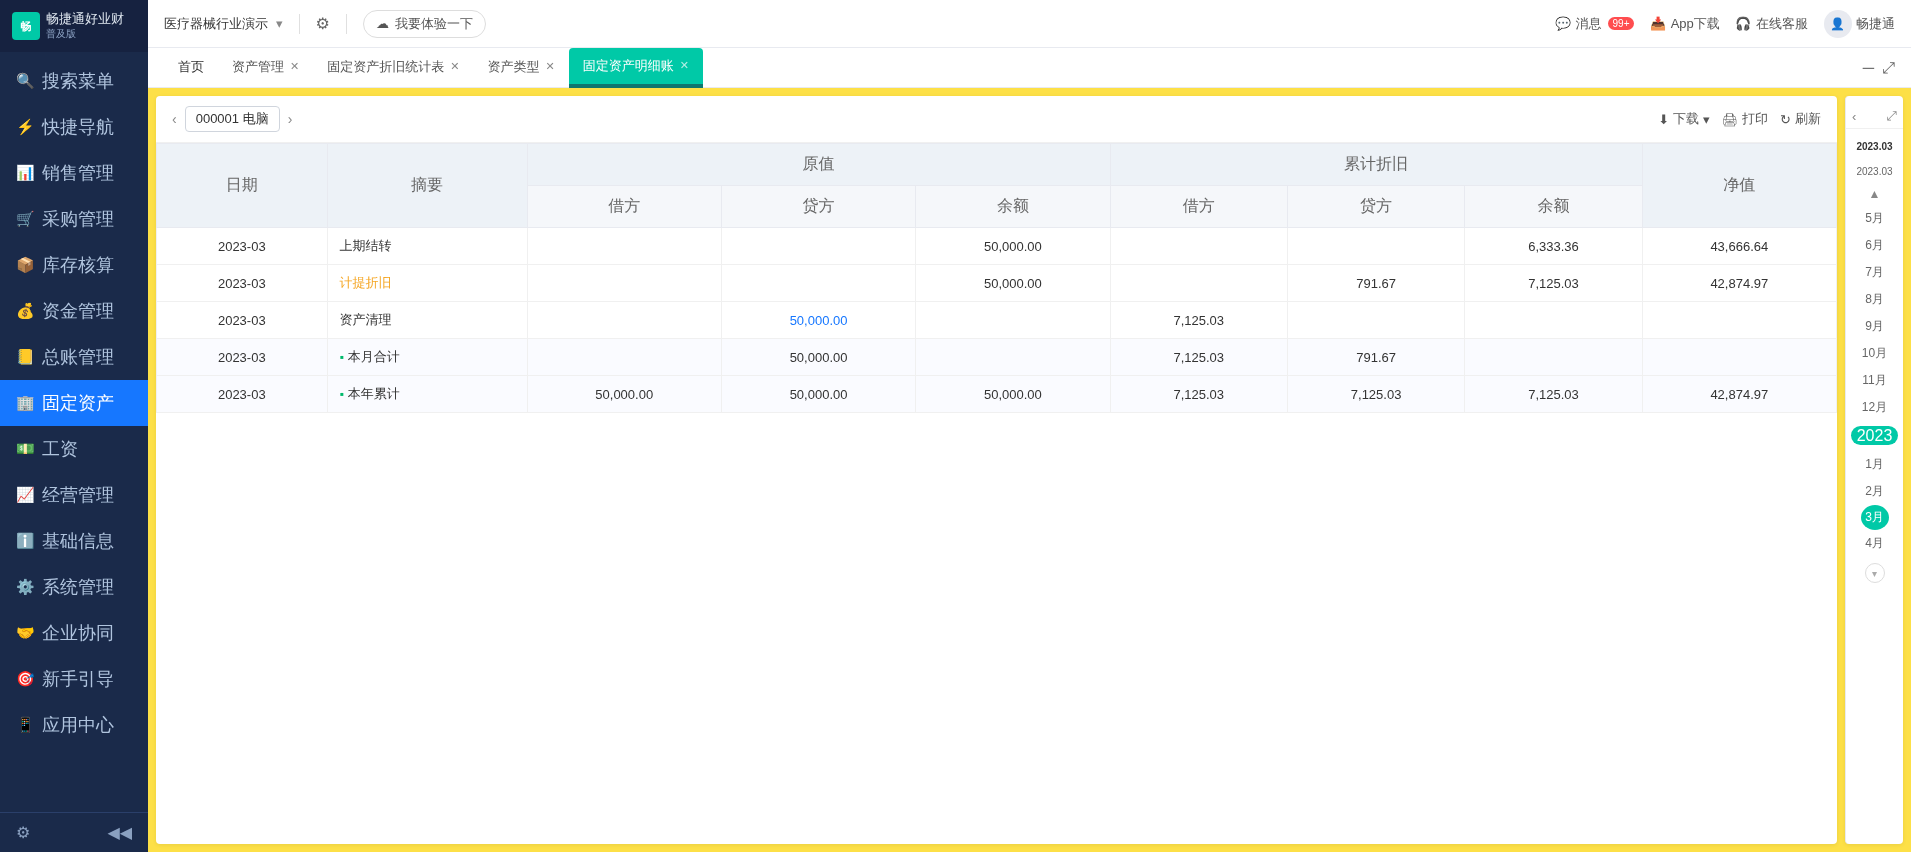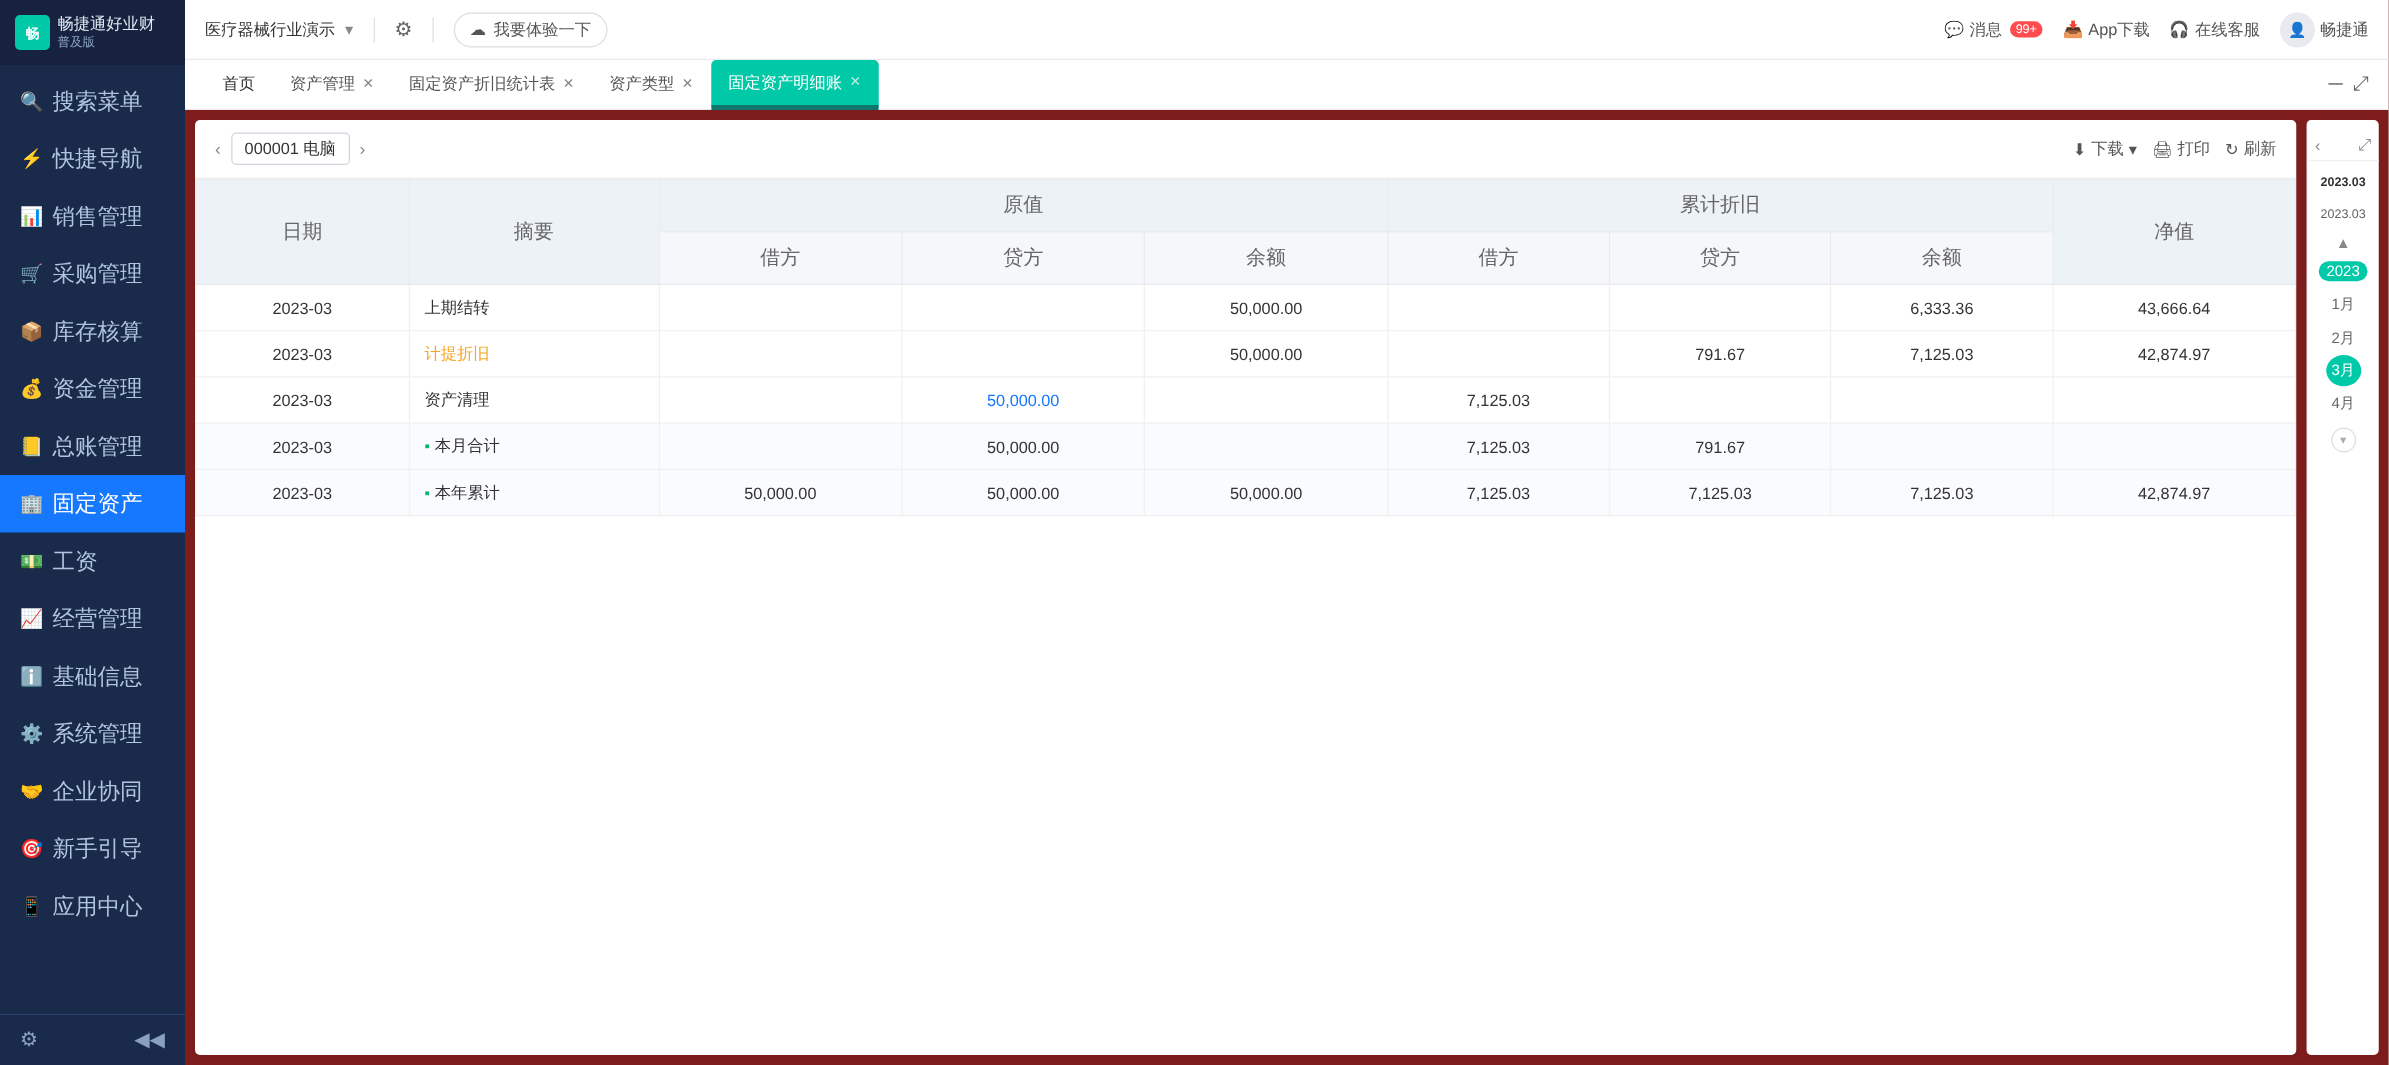--- a/index.html
+++ b/index.html
@@ -51,21 +51,21 @@
     }
     .sidebar-bottom-icon { color: #8aa0c0; cursor: pointer; font-size: 16px; }
 
     
     .main {
       flex: 1;
       display: flex;
       flex-direction: column;
       height: 100%;
       overflow: hidden;
-      background: #7f1d1d;
+      background: #fde047;
     }
 
     
     .topbar {
       background: white;
       height: 48px;
       display: flex;
       align-items: center;
       padding: 0 16px;
       border-bottom: 1px solid #e8eaf0;
@@ -263,21 +263,21 @@
       width: 100%;
       display: flex;
       flex-direction: column;
       align-items: center;
     }
     .year-badge {
       background: #00c9a7;
       color: white;
       border-radius: 10px;
       padding: 1px 6px;
-      font-size: 12px;
+      font-size: 16px;
       margin: 0 0;
     }
     .panel-arrow { color: #888; font-size: 12px; cursor: pointer; margin: 2px 0; }
     .panel-circle-down { width: 20px; height: 20px; border-radius: 50%; border: 1px solid #ddd; display: flex; align-items: center; justify-content: center; color: #aaa; font-size: 10px; cursor: pointer; margin: 4px auto; }
   </style>
 </head>
 <body>
 
 <div class="sidebar">
   <div class="sidebar-logo">
@@ -540,20 +540,30 @@
 
     <div class="right-panel">
       <div class="panel-header">
         <span class="panel-header-icon">‹</span>
         <span class="panel-header-icon">⤢</span>
       </div>
       <div class="panel-item active-year">2023.03</div>
       <div class="panel-item">2023.03</div>
       <div class="panel-arrow">▲</div>
 
+      <div class="panel-month-container">
+        <div class="panel-month">5月</div>
+        <div class="panel-month">6月</div>
+        <div class="panel-month">7月</div>
+        <div class="panel-month">8月</div>
+        <div class="panel-month">9月</div>
+        <div class="panel-month">10月</div>
+        <div class="panel-month">11月</div>
+        <div class="panel-month">12月</div>
+      </div>
 
       <div style="margin: 4px 0; text-align:center;">
         <span class="year-badge">2023</span>
       </div>
 
       <div class="panel-month-container">
         <div class="panel-month">1月</div>
         <div class="panel-month">2月</div>
         <div class="panel-month active">3月</div>
         <div class="panel-month">4月</div>

